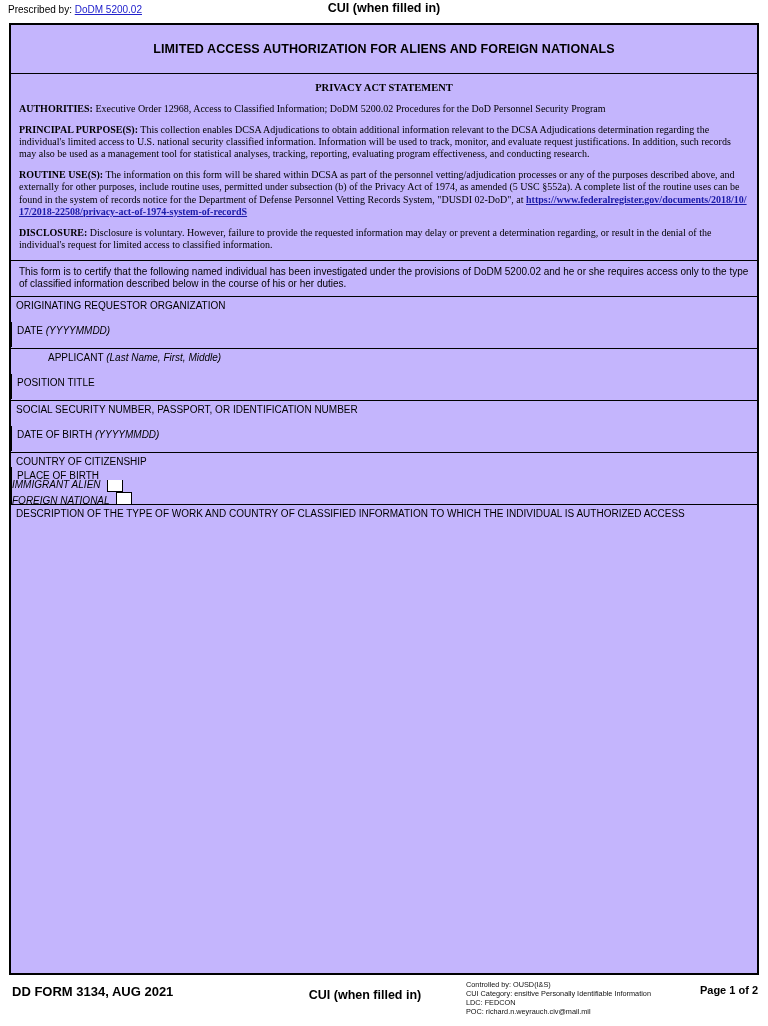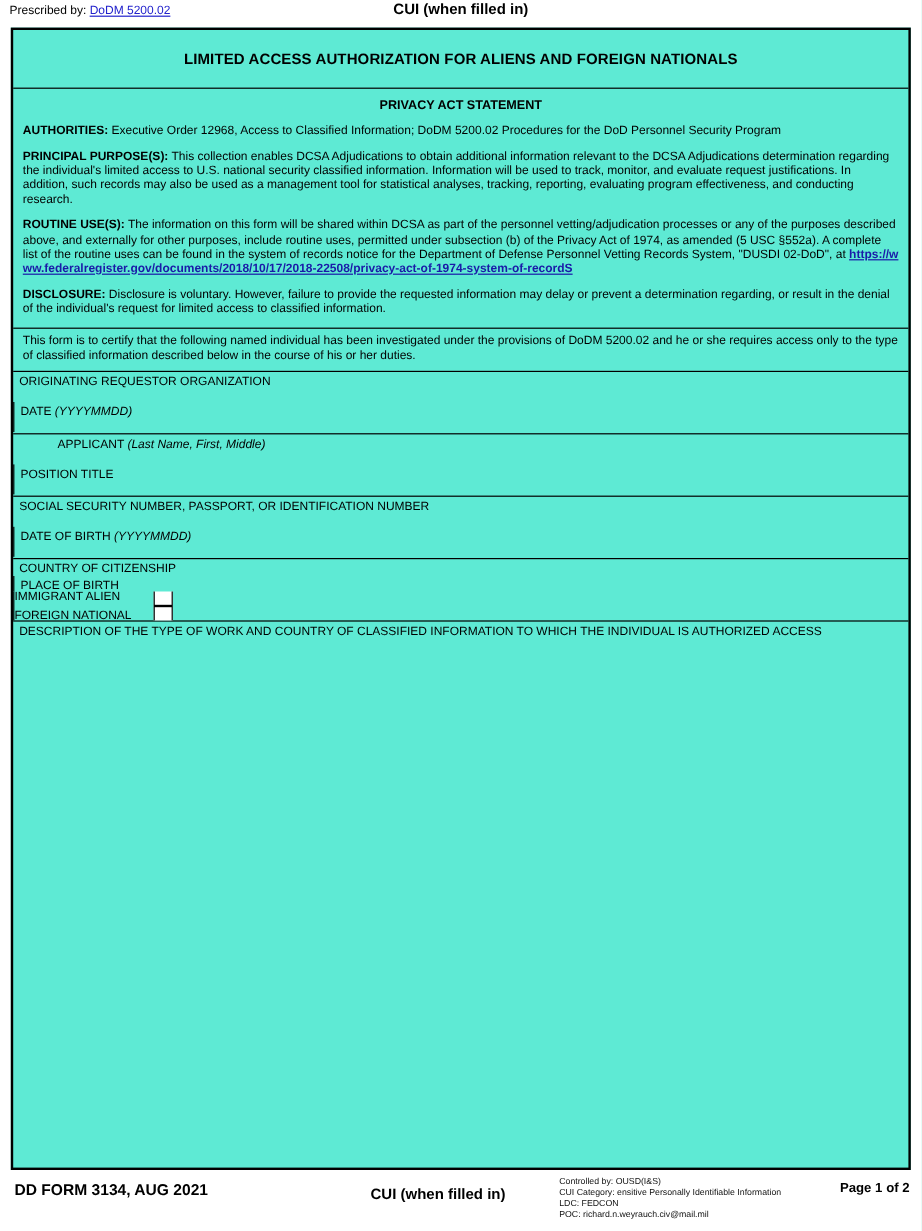--- a/index.html
+++ b/index.html
@@ -39,21 +39,21 @@
     font-weight: bold;
     line-height: 16px;
   }
 
   
   .form-frame {
     position: absolute;
     left: 9px; top: 23px;
     width: 750px; height: 952px;
     border: 2px solid #000;
-    background: #5eead4;
+    background: #c4b5fd;
   }
 
   
   .title-block {
     height: 49px;
     border-bottom: 1px solid #000;
     display: flex;
     align-items: center;
     justify-content: center;
   }
@@ -61,20 +61,21 @@
     font-size: 12.5px;
     font-weight: bold;
     letter-spacing: .1px;
     text-align: center;
   }
 
   
   .privacy-block {
     border-bottom: 1px solid #000;
     padding: 6px 8px 7px 8px;
+    font-family: Liberation Serif, serif;
   }
   .pa-heading {
     text-align: center;
     font-size: 10.5px;
     font-weight: bold;
     margin: 2px 0 10px 0;
   }
   .pa-para {
     font-size: 10px;
     line-height: 12.1px;
@@ -140,23 +141,24 @@
   
   .chk-wrap {
     padding: 0;
     display: flex;
     flex-direction: column;
     justify-content: center;
   }
   .chk-line {
     display: flex;
     align-items: center;
-    justify-content: space-between;
+    justify-content: flex-start;
     height: 26px;
     padding-right: 17px;
+    font-style: italic;
   }
   .chk-label {
     font-size: 10px;
     white-space: nowrap;
     margin-right: 6px;
   }
   .chk-box {
     width: 16px; height: 16px;
     border: 1.5px solid #000;
     background: #fff;

